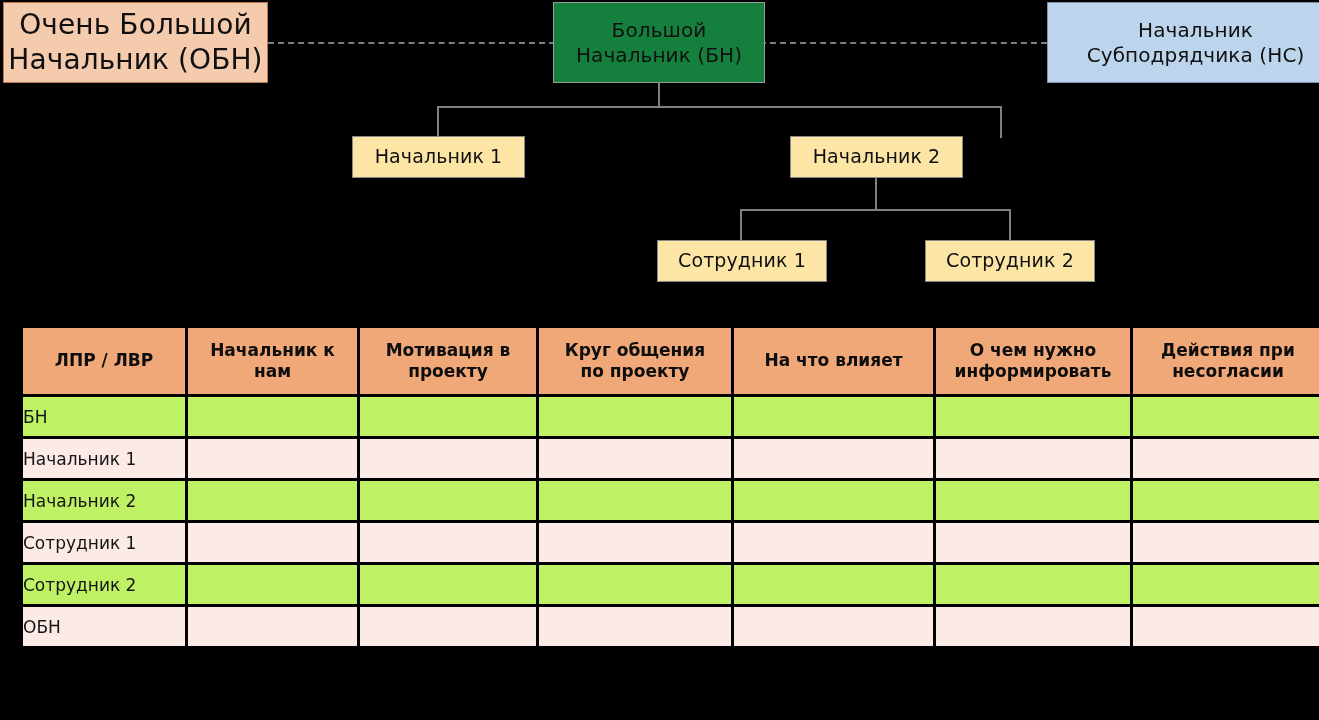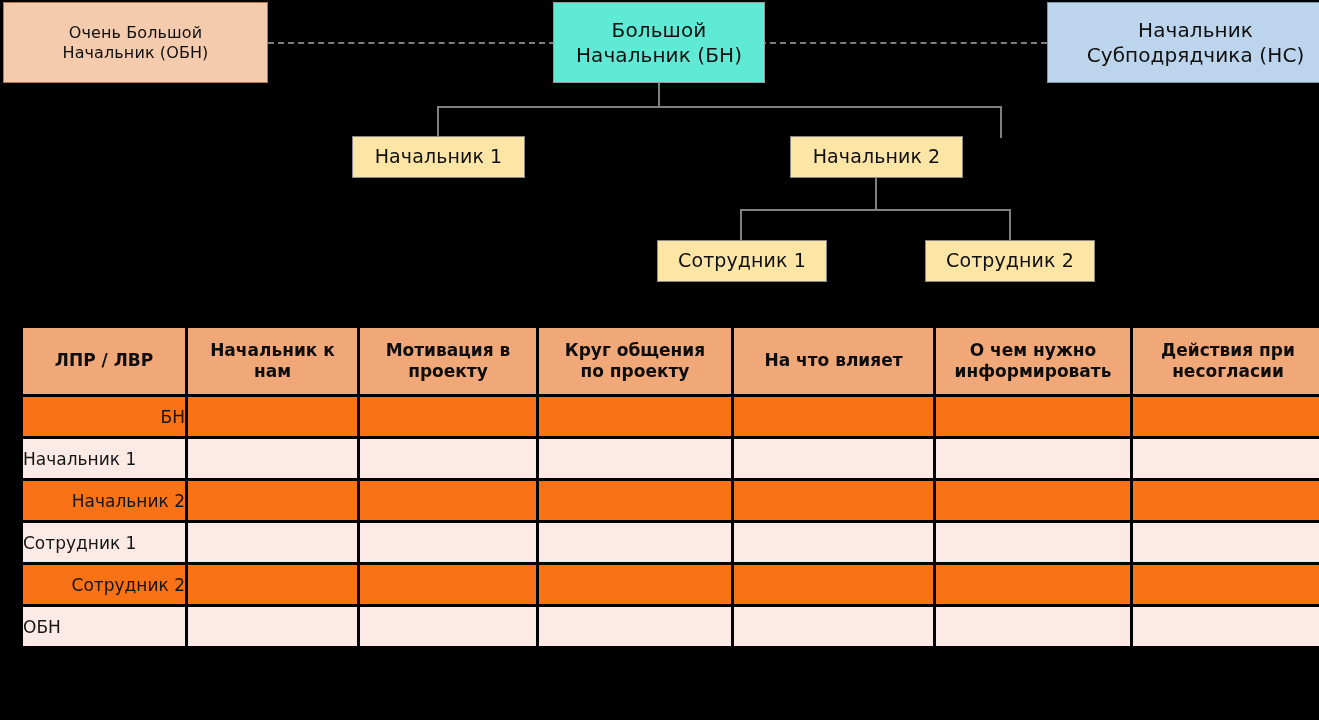--- a/index.html
+++ b/index.html
@@ -43,28 +43,28 @@
     white-space: pre-line;
   }
 
   .node-obn {
     left: 3px;
     top: 2px;
     width: 265px;
     height: 81px;
     background: #F5CBAE;
     border: 1.5px solid #B8764B;
-    font-size: 16px;
+    font-size: 28px;
   }
   .node-bn {
     left: 553px;
     top: 2px;
     width: 212px;
     height: 81px;
-    background: #5eead4;
+    background: #15803d;
     border: 1.5px solid #9A9A9A;
     font-size: 20px;
   }
   .node-ns {
     left: 1047px;
     top: 2px;
     width: 297px;
     height: 81px;
     background: #BCD5EC;
     border: 1.5px solid #7C95AC;
@@ -160,21 +160,21 @@
     height: 66px;
     line-height: 1.25;
     text-align: center;
     vertical-align: middle;
     white-space: pre-line;
   }
   #stakeholder-table td {
     height: 39px;
     vertical-align: middle;
   }
-  .row-dark td  { background: #f97316; text-align: right; }
+  .row-dark td  { background: #bef264; }
   .row-light td { background: #FBEAE5; }
 
   .rowlabel {
     padding-left: 11px;
     font-size: 17px;
     color: #151515;
     text-align: left;
   }
 
   .col-label { width: 162px; }

